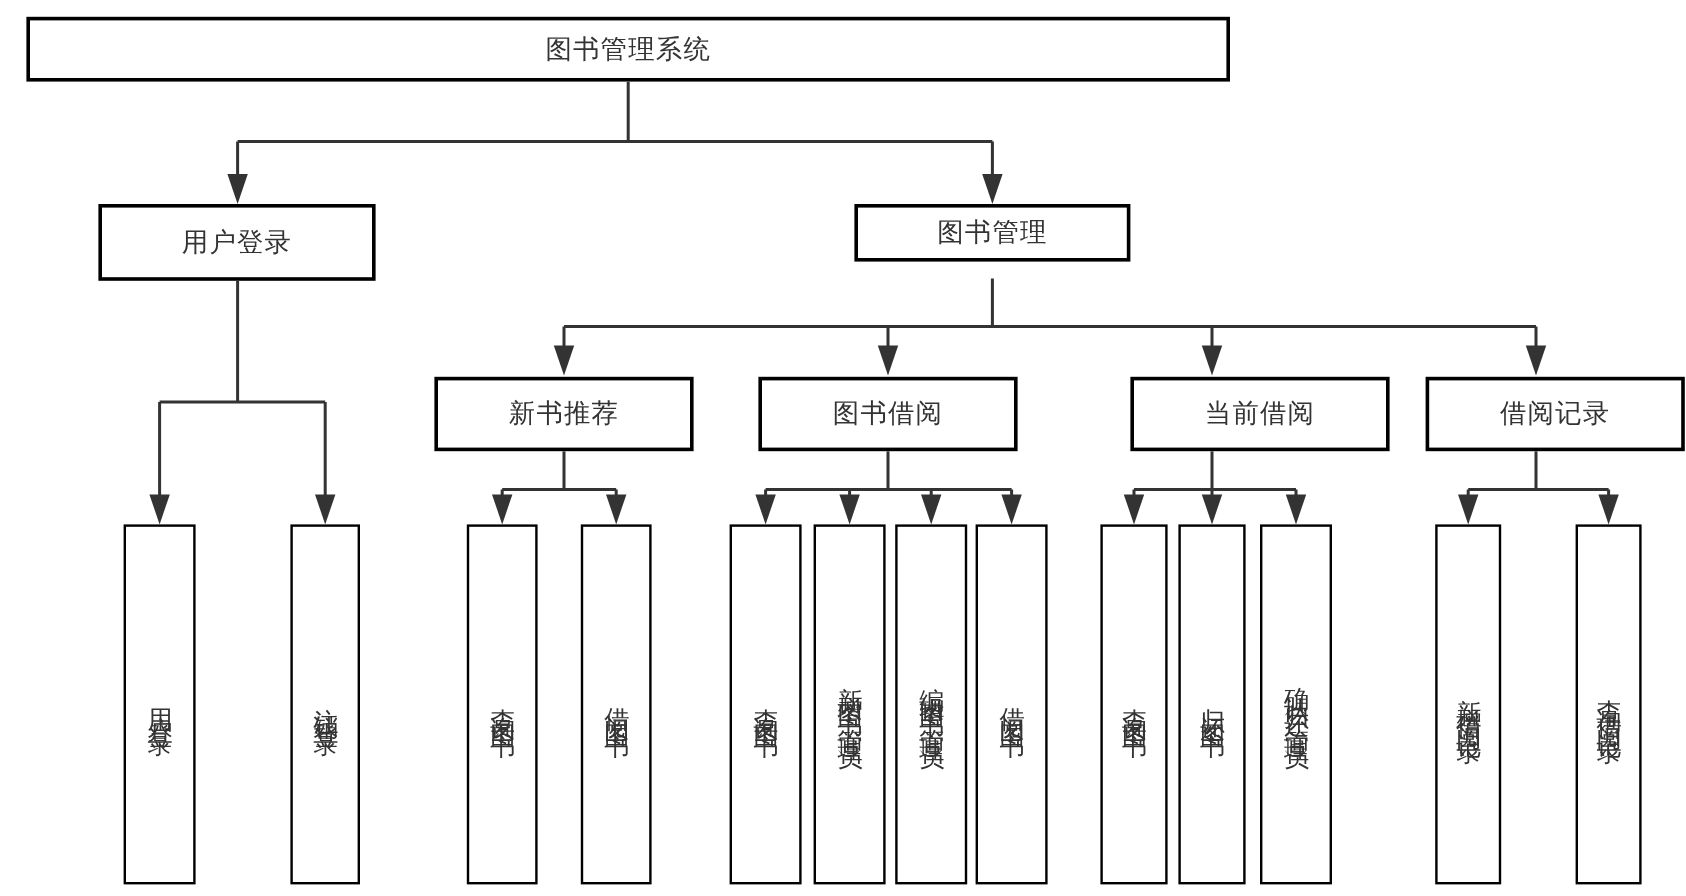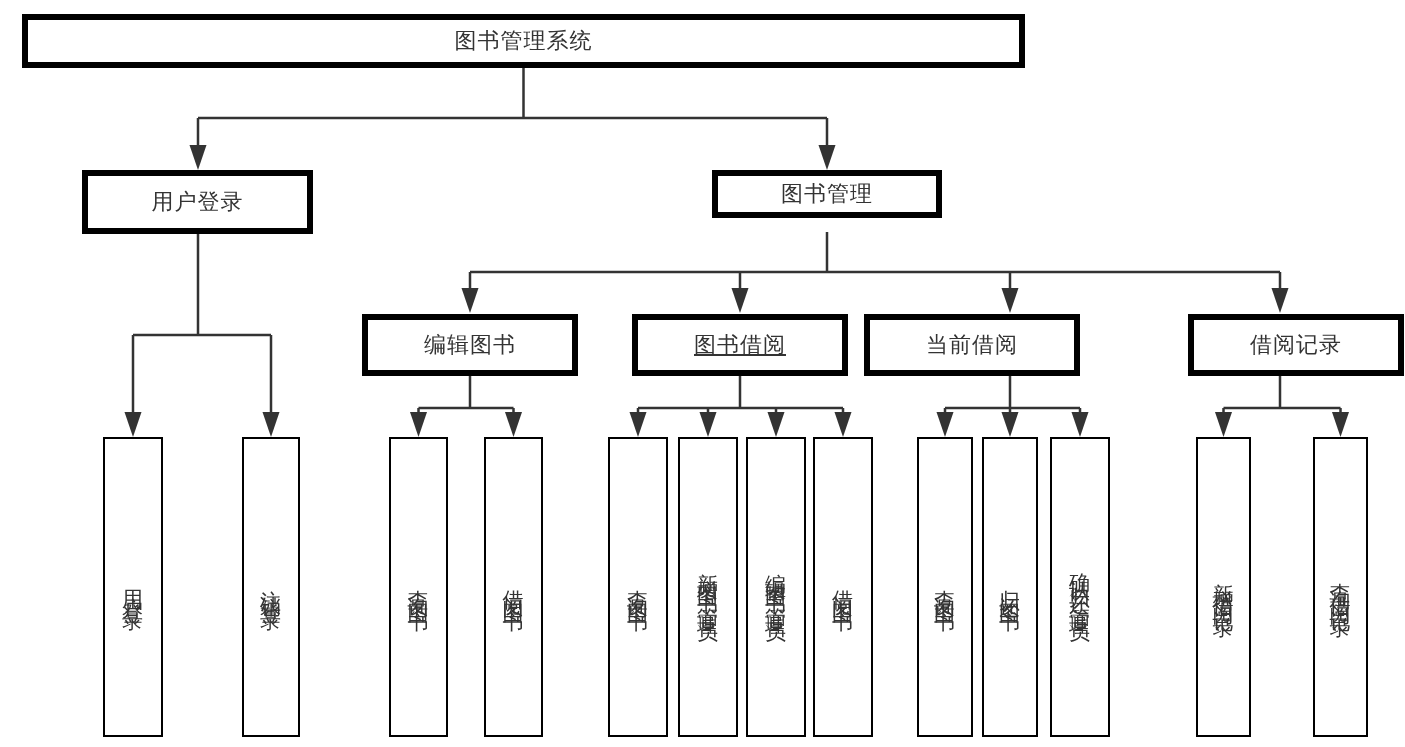--- a/index.html
+++ b/index.html
@@ -20,21 +20,21 @@
     left: 0;
     top: 0;
     width: 1405px;
     height: 747px;
     pointer-events: none;
   }
   .node {
     position: absolute;
     box-sizing: border-box;
     background: #ffffff;
-    border: 6px solid #000000;
+    border: 3px solid #000000;
     display: flex;
     align-items: center;
     justify-content: center;
     color: #333333;
   }
   .node.h span {
     font-size: 22px;
     letter-spacing: 1px;
     white-space: nowrap;
     line-height: 1;
@@ -50,22 +50,22 @@
     letter-spacing: 7px;
   }
   
   .n-root   { left: 22px;   top: 14px;  width: 1003px; height: 54px; }
   
   .n-login  { left: 82px;   top: 170px; width: 231px;  height: 64px; }
   .n-mgmt   { left: 712px;  top: 170px; width: 230px;  height: 48px; }
   
   .n-l3     { top: 314px; width: 216px; height: 62px; }
   .n-rec    { left: 362px;  }
-  .n-borrow { left: 632px; text-decoration: underline;  }
-  .n-cur    { left: 864px;  }
+  .n-borrow { left: 632px;  }
+  .n-cur    { left: 942px;  }
   .n-hist   { left: 1188px; align-items: center; }
   
   .node.leaf { top: 437px; height: 300px; }
   .lf-1  { left: 103px;  width: 60px; }
   .lf-2  { left: 242px;  width: 58px; }
   .lf-3  { left: 389px;  width: 59px; }
   .lf-4  { left: 484px;  width: 59px; }
   .lf-5  { left: 608px;  width: 60px; }
   .lf-6  { left: 678px;  width: 60px; }
   .lf-7  { left: 746px;  width: 60px; }
@@ -137,21 +137,21 @@
   </div>
 
   <div class="node h n-login">
     <span>用户登录</span>
   </div>
   <div class="node h n-mgmt">
     <span>图书管理</span>
   </div>
 
   <div class="node h n-l3 n-rec">
-    <span>编辑图书</span>
+    <span>新书推荐</span>
   </div>
   <div class="node h n-l3 n-borrow">
     <span>图书借阅</span>
   </div>
   <div class="node h n-l3 n-cur">
     <span>当前借阅</span>
   </div>
   <div class="node h n-l3 n-hist">
     <span>借阅记录</span>
   </div>

